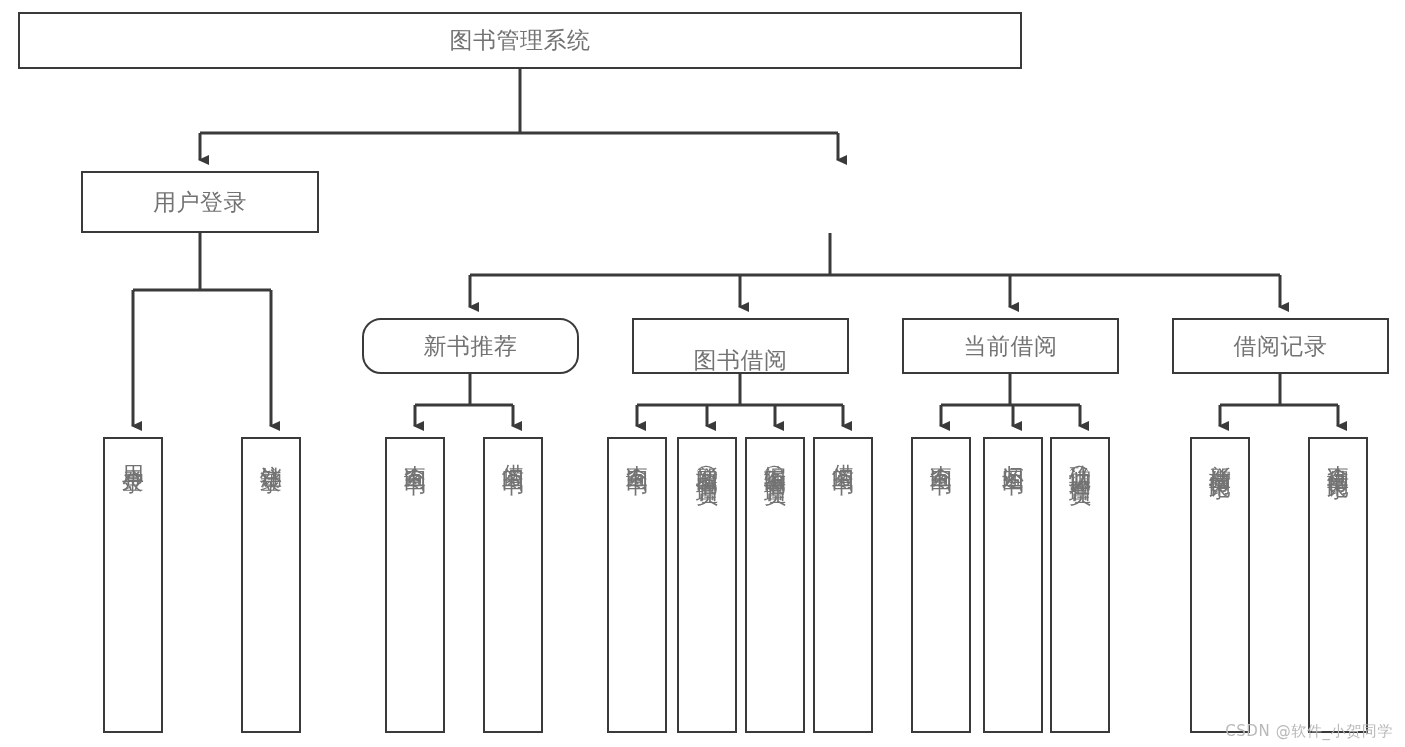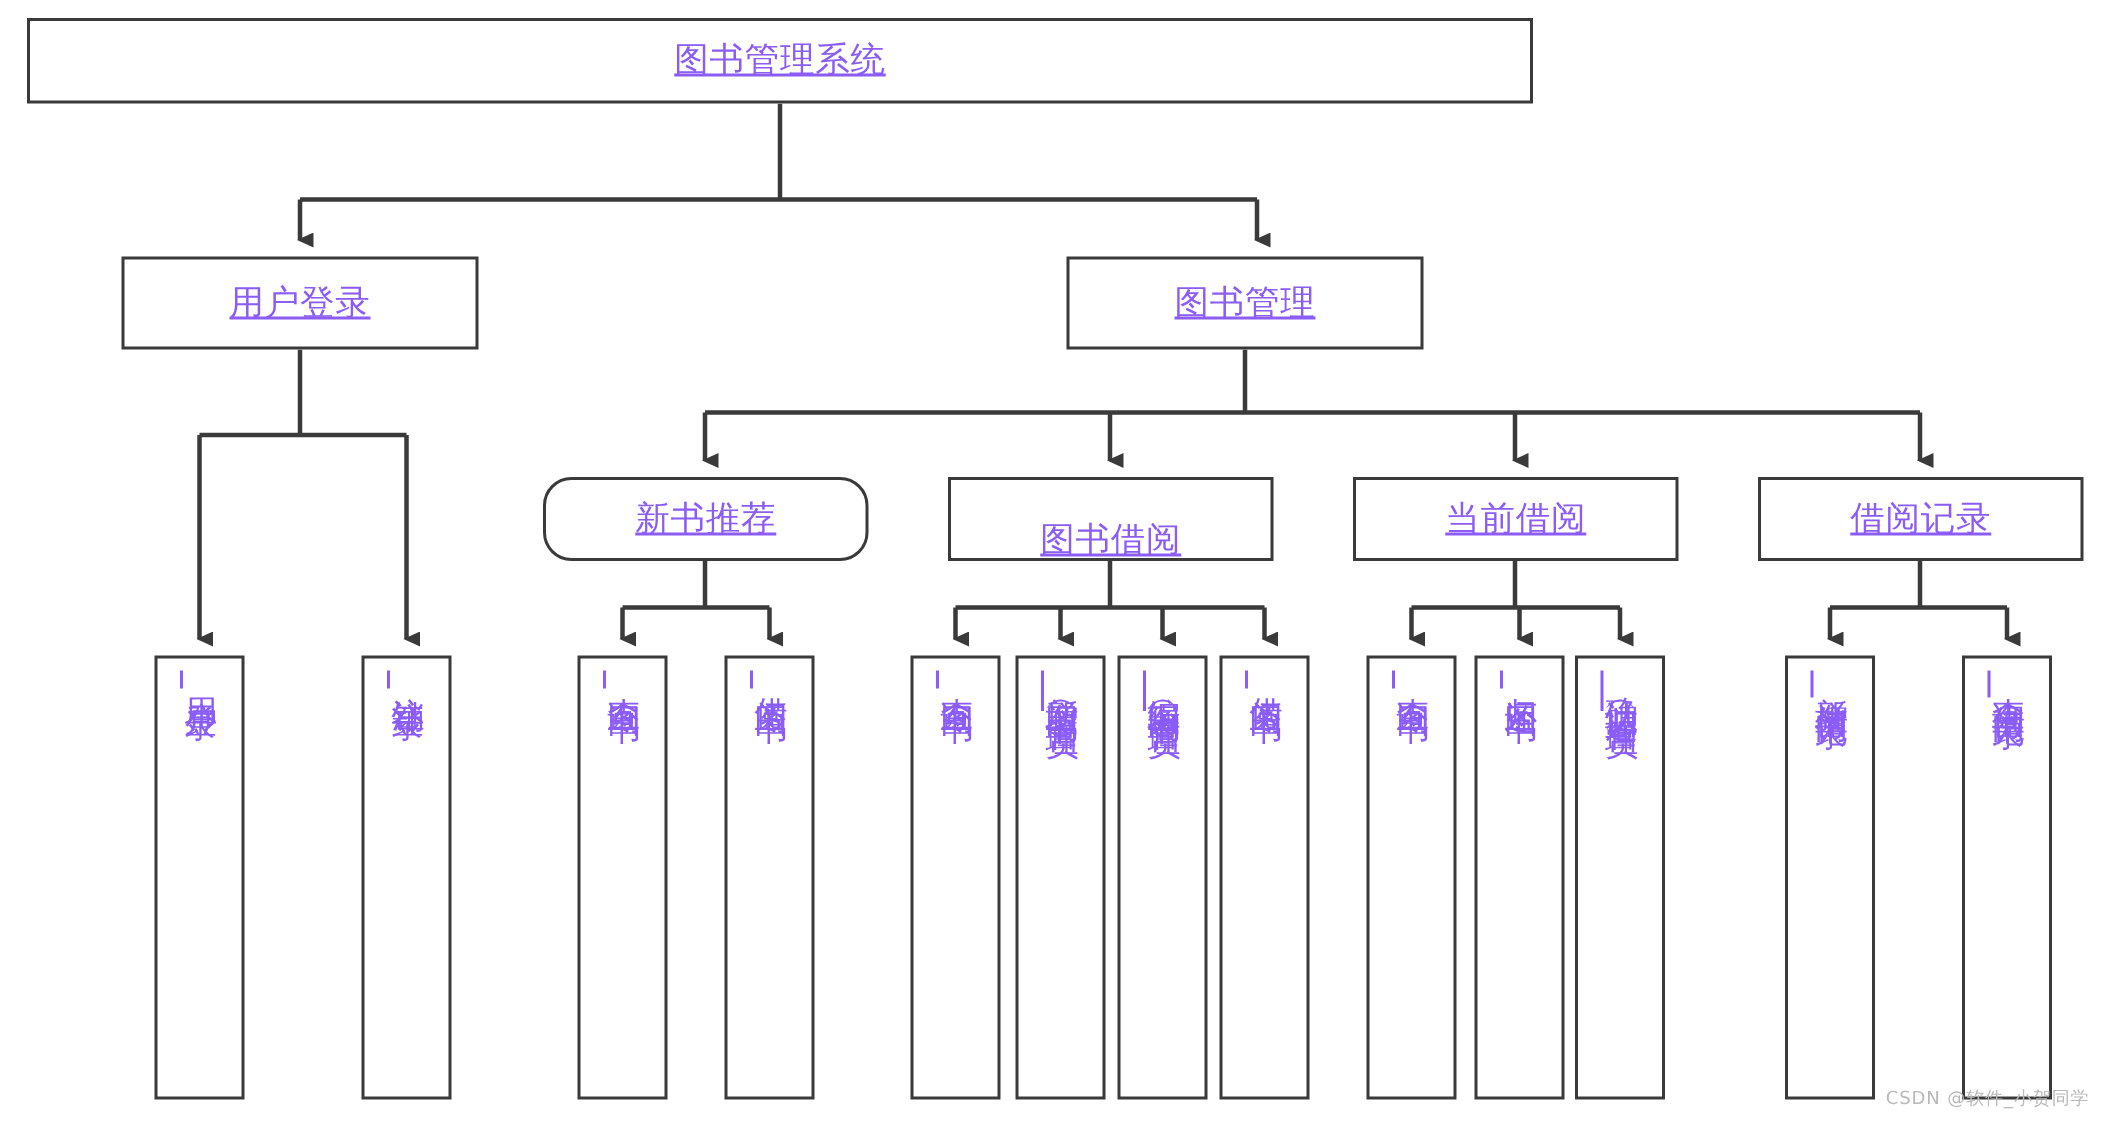--- a/index.html
+++ b/index.html
@@ -32,24 +32,23 @@
     background: #ffffff;
     border: 2.5px solid #3a3a3a;
     display: flex;
     align-items: center;
     justify-content: center;
     z-index: 2;
   }
   .node-label {
     font-size: 23px;
     line-height: 1.05;
-    color: #8b5cf6;
+    color: #737373;
     letter-spacing: 0.5px;
     white-space: nowrap;
-    text-decoration: underline;
   }
   .node.vertical {
     align-items: flex-start;
     justify-content: center;
     padding-top: 8px;
   }
   .node.vertical .node-label {
     writing-mode: vertical-rl;
     text-orientation: upright;
     font-size: 22px;
@@ -59,21 +58,21 @@
   }
   .node.root .node-label,
   .node.level2 .node-label,
   .node.level3 .node-label {
     font-size: 23px;
   }
   #watermark {
     position: absolute;
     right: 12px;
     bottom: 6px;
-    font-size: 12px;
+    font-size: 15px;
     color: #b9b9b9;
     letter-spacing: 0.6px;
     z-index: 5;
     white-space: nowrap;
   }
 </style>
 </head>
 <body>
 
 <div id="canvas">
@@ -128,23 +127,20 @@
     </g>
   </svg>
 
   <div class="node root" style="left:18px; top:12px; width:1004px; height:57px;">
     <span class="node-label">图书管理系统</span>
   </div>
 
   <div class="node level2" style="left:81px; top:171px; width:238px; height:62px;">
     <span class="node-label">用户登录</span>
   </div>
-  <div class="node level2" style="left:711px; top:171px; width:238px; height:62px;">
-    <span class="node-label">图书管理</span>
-  </div>
 
   <div class="node level3" style="left:362px; top:318px; width:217px; height:56px;border-radius:19px;">
     <span class="node-label">新书推荐</span>
   </div>
   <div class="node level3" style="left:632px; top:318px; width:217px; height:56px;align-items:flex-end;">
     <span class="node-label">图书借阅</span>
   </div>
   <div class="node level3" style="left:902px; top:318px; width:217px; height:56px;">
     <span class="node-label">当前借阅</span>
   </div>

